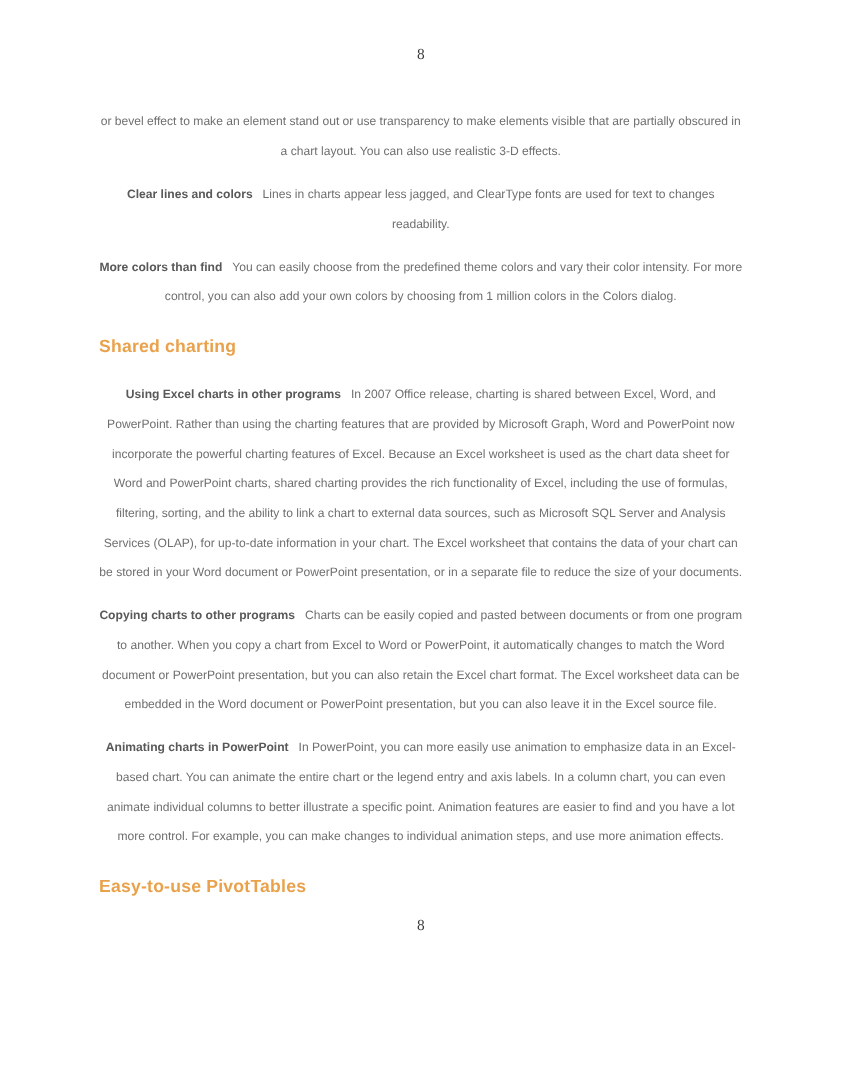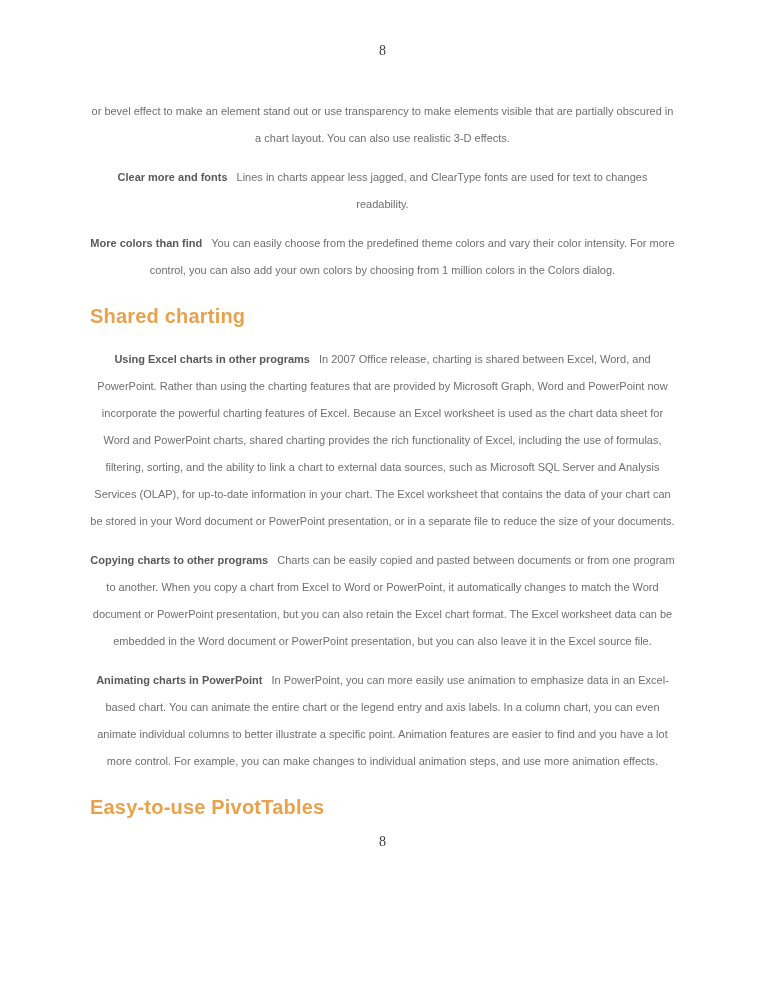--- a/index.html
+++ b/index.html
@@ -39,21 +39,21 @@
   }
   .content p.first {
     margin-top: 38px;
   }
   .lead {
     font-weight: bold;
     color: #595959;
     margin-right: 9px;
   }
   .section-heading {
-    font-size: 20px;
+    font-size: 16px;
     font-weight: bold;
     color: #e9a24b;
     line-height: 28px;
     margin: 18px 0 16px 0;
     letter-spacing: 0.2px;
   }
   .section-heading.last {
     margin-bottom: 6px;
   }
 </style>
@@ -61,21 +61,21 @@
 <body>
 
 <div class="page">
 
   <div class="page-number top">8</div>
 
   <div class="content">
 
     <p class="first"><span>or bevel effect to make an element stand out or use transparency to make elements visible that are partially obscured in a chart layout. You can also use realistic 3-D effects.</span></p>
 
-    <p><span class="lead">Clear more and fonts</span><span>Lines in charts appear less jagged, and ClearType fonts are used for text to changes readability.</span></p>
+    <p><span class="lead">Clear lines and colors</span><span>Lines in charts appear less jagged, and ClearType fonts are used for text to changes readability.</span></p>
 
     <p><span class="lead">More colors than find</span><span>You can easily choose from the predefined theme colors and vary their color intensity. For more control, you can also add your own colors by choosing from 1 million colors in the Colors dialog.</span></p>
 
 
     <div class="section-heading">Shared charting</div>
 
     <p><span class="lead">Using Excel charts in other programs</span><span>In 2007 Office release, charting is shared between Excel, Word, and PowerPoint. Rather than using the charting features that are provided by Microsoft Graph, Word and PowerPoint now incorporate the powerful charting features of Excel. Because an Excel worksheet is used as the chart data sheet for Word and PowerPoint charts, shared charting provides the rich functionality of Excel, including the use of formulas, filtering, sorting, and the ability to link a chart to external data sources, such as Microsoft SQL Server and Analysis Services (OLAP), for up-to-date information in your chart. The Excel worksheet that contains the data of your chart can be stored in your Word document or PowerPoint presentation, or in a separate file to reduce the size of your documents.</span></p>
 
     <p><span class="lead">Copying charts to other programs</span><span>Charts can be easily copied and pasted between documents or from one program to another. When you copy a chart from Excel to Word or PowerPoint, it automatically changes to match the Word document or PowerPoint presentation, but you can also retain the Excel chart format. The Excel worksheet data can be embedded in the Word document or PowerPoint presentation, but you can also leave it in the Excel source file.</span></p>
 

